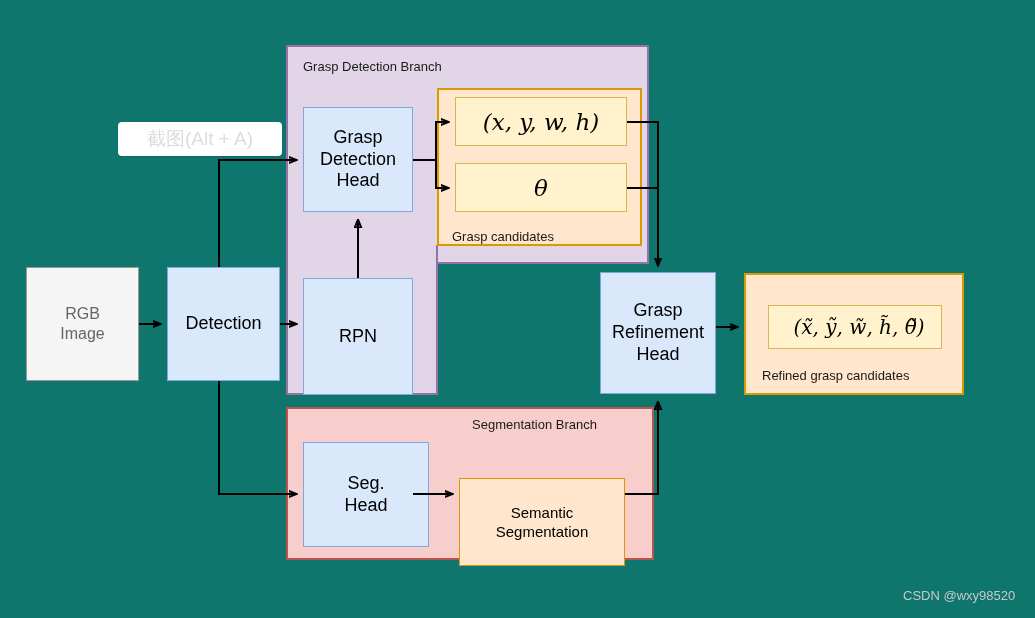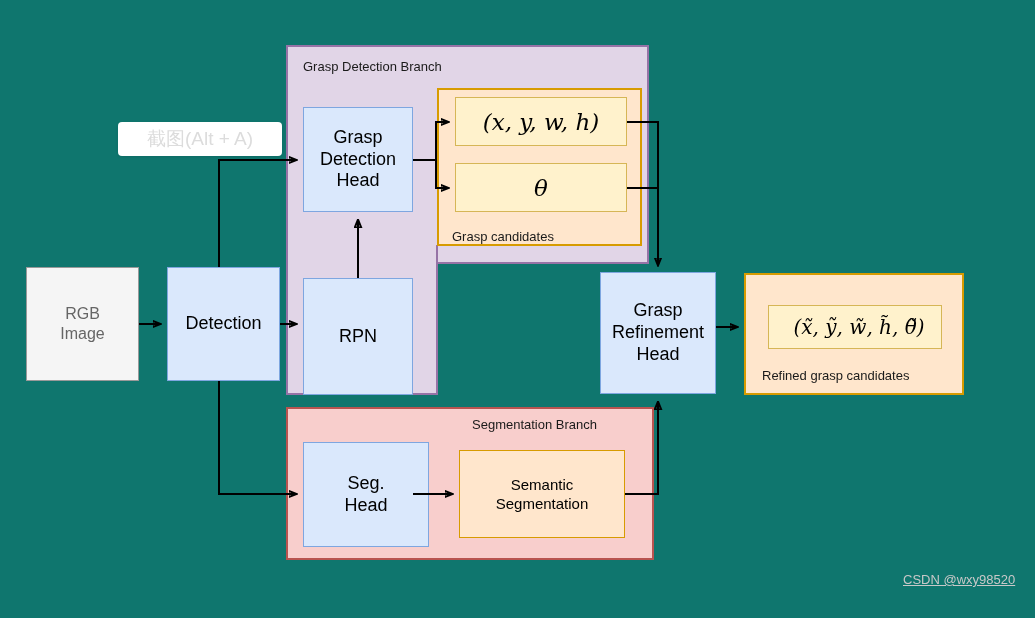--- a/index.html
+++ b/index.html
@@ -98,20 +98,21 @@
     background: #ffe6cc;
     border: 1px solid #d79b00;
     display: flex;
     align-items: center;
     justify-content: center;
     text-align: center;
     font-size: 15px;
     color: #000000;
     line-height: 1.3;
     white-space: pre-line;
+    margin-top: 28px;
   }
 
   .caption {
     position: absolute;
     font-size: 13px;
     color: #1a1a1a;
     white-space: nowrap;
   }
 
   
@@ -213,15 +214,15 @@
 
     <line x1="413" y1="494" x2="452" y2="494" marker-end="url(#ah)"></line>
 
     <path d="M625,494 L658,494 L658,402" marker-end="url(#ah)"></path>
 
     <line x1="716" y1="327" x2="737" y2="327" marker-end="url(#ah)"></line>
   </svg>
 
   <div class="shot-hint" style="left:118px; top:112px; width:164px; height:34px;margin-top:10px;">截图(Alt + A)</div>
 
-  <div class="csdn" style="left:903px; top:572px;text-decoration:underline;">CSDN @wxy98520</div>
+  <div class="csdn" style="left:903px; top:588px;">CSDN @wxy98520</div>
 
 </div>
 
 </body></html>

